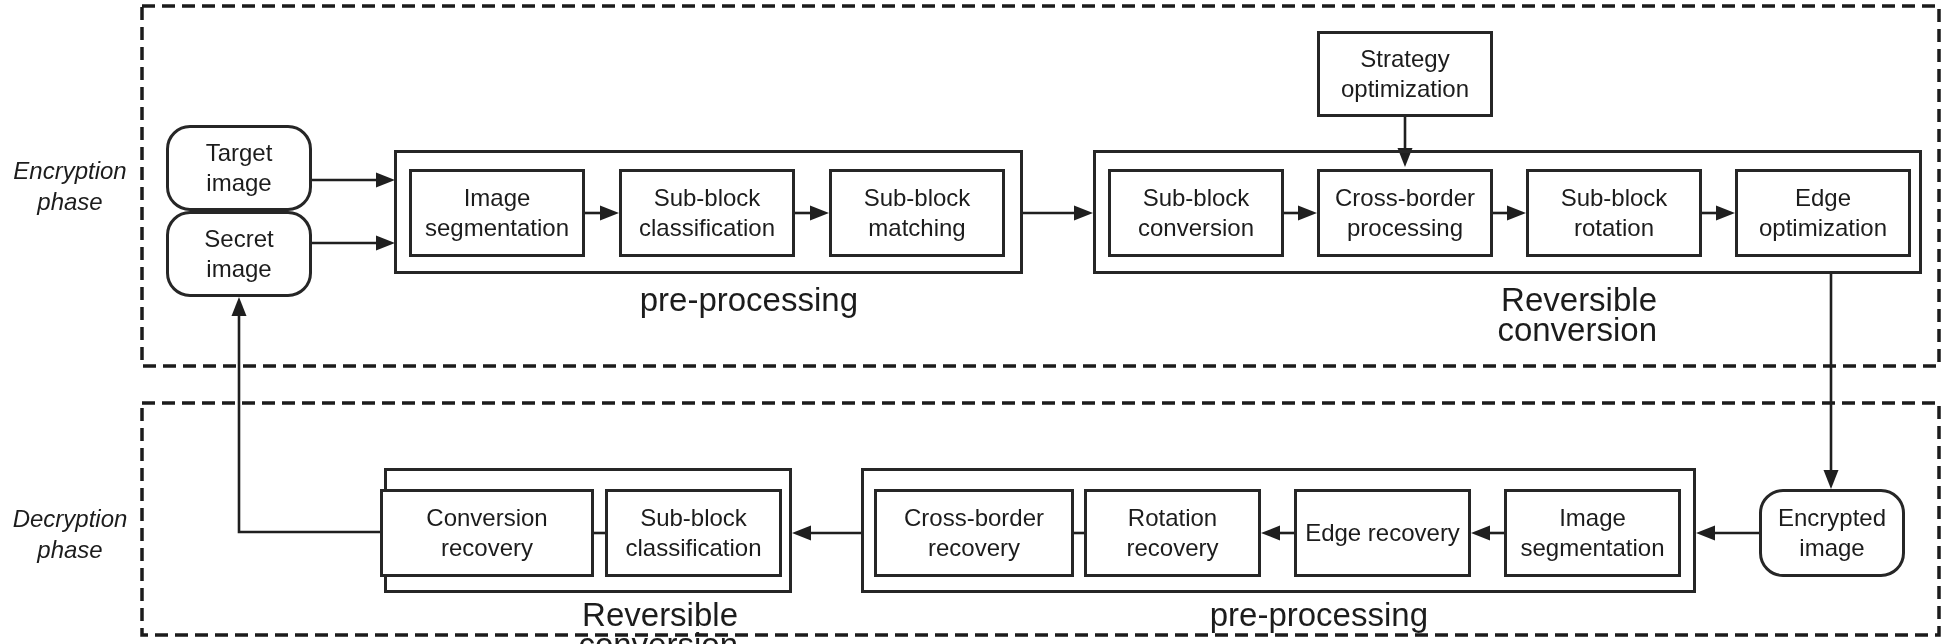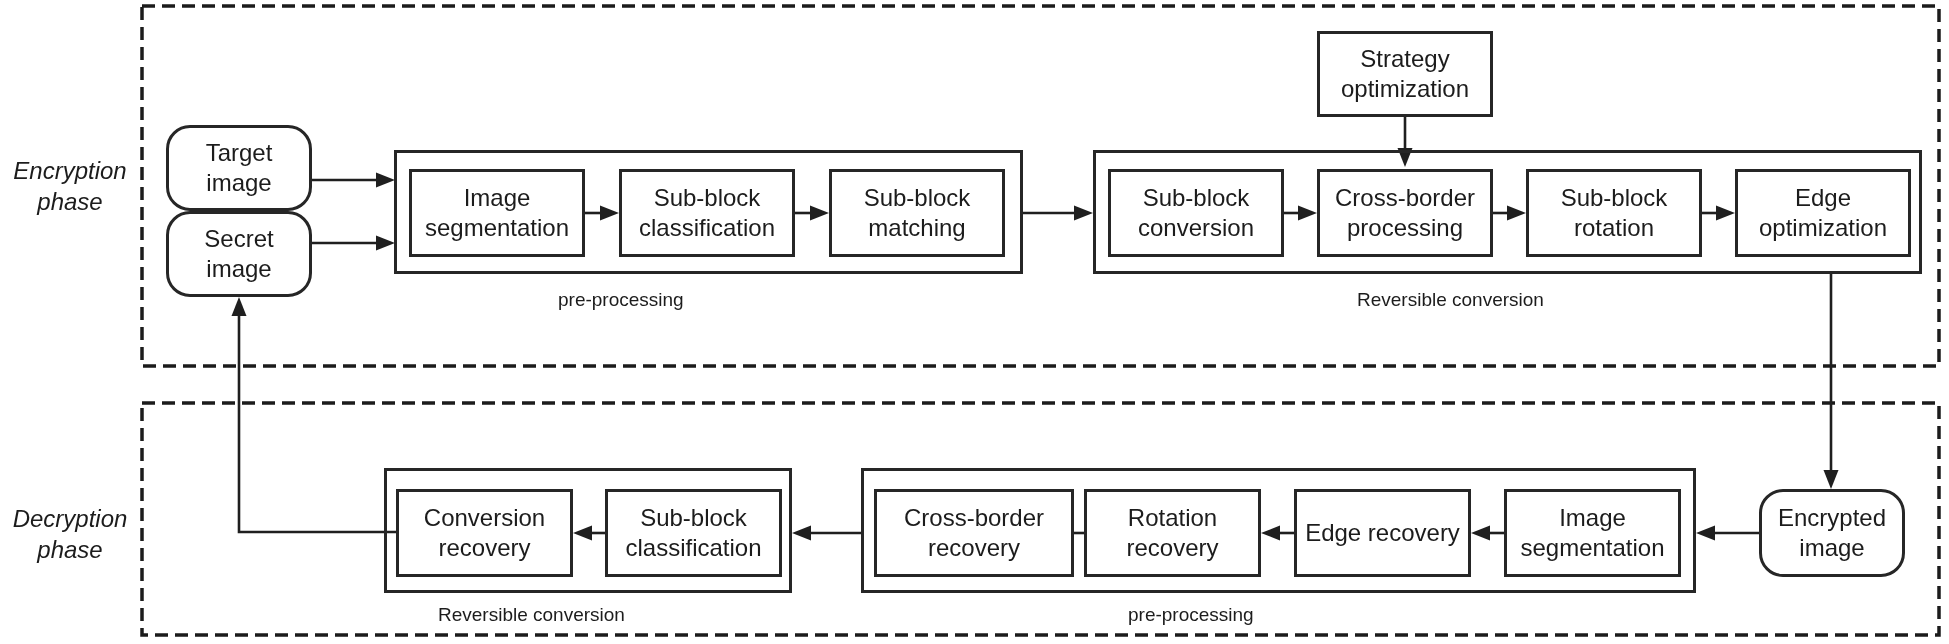--- a/index.html
+++ b/index.html
@@ -8,21 +8,21 @@
     font-family:"Liberation Sans","DejaVu Sans",sans-serif;color:#1c1c1c;
   }
   .stage svg{position:absolute;left:0;top:0;}
   .node{
     position:absolute;box-sizing:border-box;border:3px solid #262626;background:#ffffff;
     display:flex;align-items:center;justify-content:center;text-align:center;
     font-size:24px;line-height:30px;padding:8px 2px;
   }
   .terminal{border-radius:24px;}
   .group{position:absolute;box-sizing:border-box;border:3px solid #262626;background:transparent;}
-  .caption{position:absolute;width:300px;text-align:left;font-size:19px;line-height:30px;}
+  .caption{position:absolute;width:300px;text-align:right;font-size:33px;line-height:30px;}
   .phase-label{position:absolute;width:140px;text-align:center;font-size:24px;line-height:31px;font-style:italic;}
   .ln{stroke:#1f1f1f;stroke-width:2.6px;}
   .ah{fill:#1f1f1f;stroke:none;}
   .dashed{fill:none;stroke:#1b1b1b;stroke-width:3.5px;stroke-dasharray:13 7;}
 </style>
 </head>
 <body>
 
 <div class="stage">
 
@@ -117,21 +117,21 @@
   <div class="caption" style="left:558px;top:285px">pre-processing</div>
 
   <div class="group" style="left:1093px;top:150px;width:829px;height:124px"></div>
   <div class="node" style="left:1108px;top:169px;width:176px;height:88px">Sub-block conversion</div>
   <div class="node" style="left:1317px;top:169px;width:176px;height:88px">Cross-border processing</div>
   <div class="node" style="left:1526px;top:169px;width:176px;height:88px">Sub-block rotation</div>
   <div class="node" style="left:1735px;top:169px;width:176px;height:88px">Edge optimization</div>
   <div class="caption" style="left:1357px;top:285px">Reversible conversion</div>
 
   <div class="group" style="left:384px;top:468px;width:408px;height:125px"></div>
-  <div class="node" style="left:396px;top:489px;width:177px;height:88px">Conversion recovery</div>
+  <div class="node" style="left:380px;top:489px;width:214px;height:88px">Conversion recovery</div>
   <div class="node" style="left:605px;top:489px;width:177px;height:88px">Sub-block classification</div>
   <div class="caption" style="left:438px;top:600px">Reversible conversion</div>
 
   <div class="group" style="left:861px;top:468px;width:835px;height:125px"></div>
   <div class="node" style="left:874px;top:489px;width:200px;height:88px">Cross-border recovery</div>
   <div class="node" style="left:1084px;top:489px;width:177px;height:88px">Rotation recovery</div>
   <div class="node" style="left:1294px;top:489px;width:177px;height:88px">Edge recovery</div>
   <div class="node" style="left:1504px;top:489px;width:177px;height:88px">Image segmentation</div>
   <div class="caption" style="left:1128px;top:600px">pre-processing</div>
 

